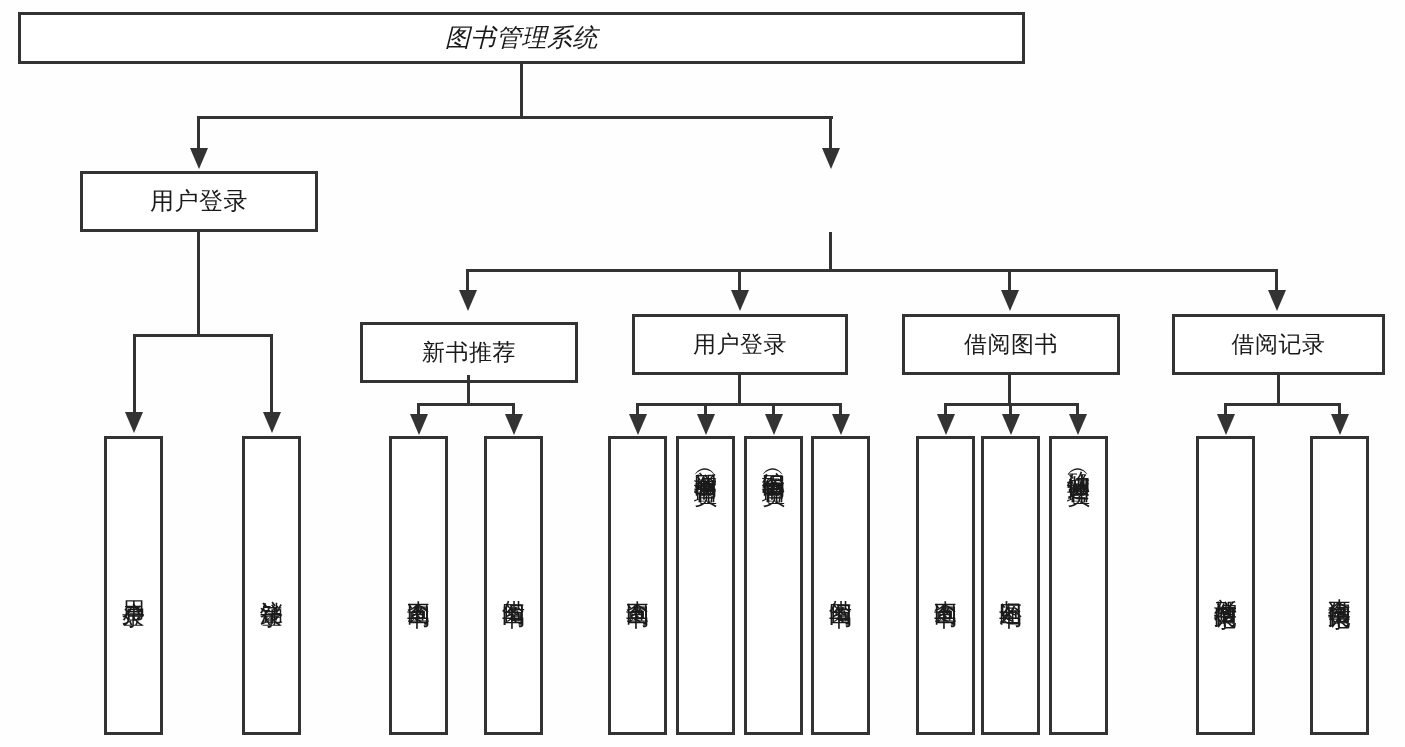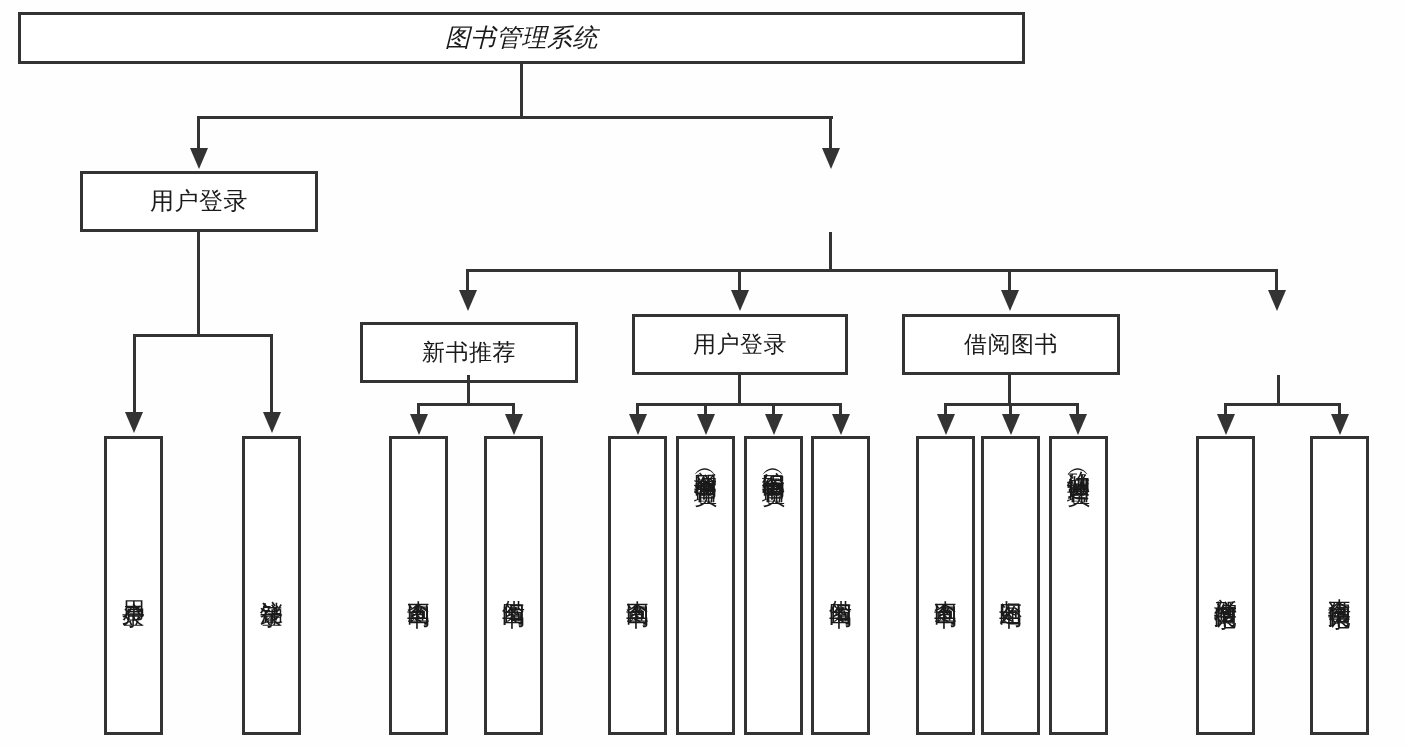--- a/index.html
+++ b/index.html
@@ -113,20 +113,23 @@
 
   <div class="node level2" style="left:360px; top:322px; width:218px; height:61px;">
     <span class="node-label">新书推荐</span>
   </div>
   <div class="node level2" style="left:632px; top:314px; width:216px; height:61px;">
     <span class="node-label">用户登录</span>
   </div>
   <div class="node level2" style="left:902px; top:314px; width:218px; height:61px;">
     <span class="node-label">借阅图书</span>
   </div>
+  <div class="node level2" style="left:1172px; top:314px; width:213px; height:61px;">
+    <span class="node-label">借阅记录</span>
+  </div>
 
   <div class="conn v-line" style="left:467px; top:375px; width:3px; height:31px;"></div>
   <div class="conn h-line" style="left:417px; top:403px; width:98px; height:3px;"></div>
   <div class="conn v-line" style="left:417px; top:403px; width:3px; height:15px;"></div>
   <div class="arrow" style="left:410px; top:414px;"></div>
   <div class="conn v-line" style="left:512px; top:403px; width:3px; height:15px;"></div>
   <div class="arrow" style="left:505px; top:414px;"></div>
 
   <div class="conn v-line" style="left:738px; top:375px; width:3px; height:31px;"></div>
   <div class="conn h-line" style="left:636px; top:403px; width:206px; height:3px;"></div>

